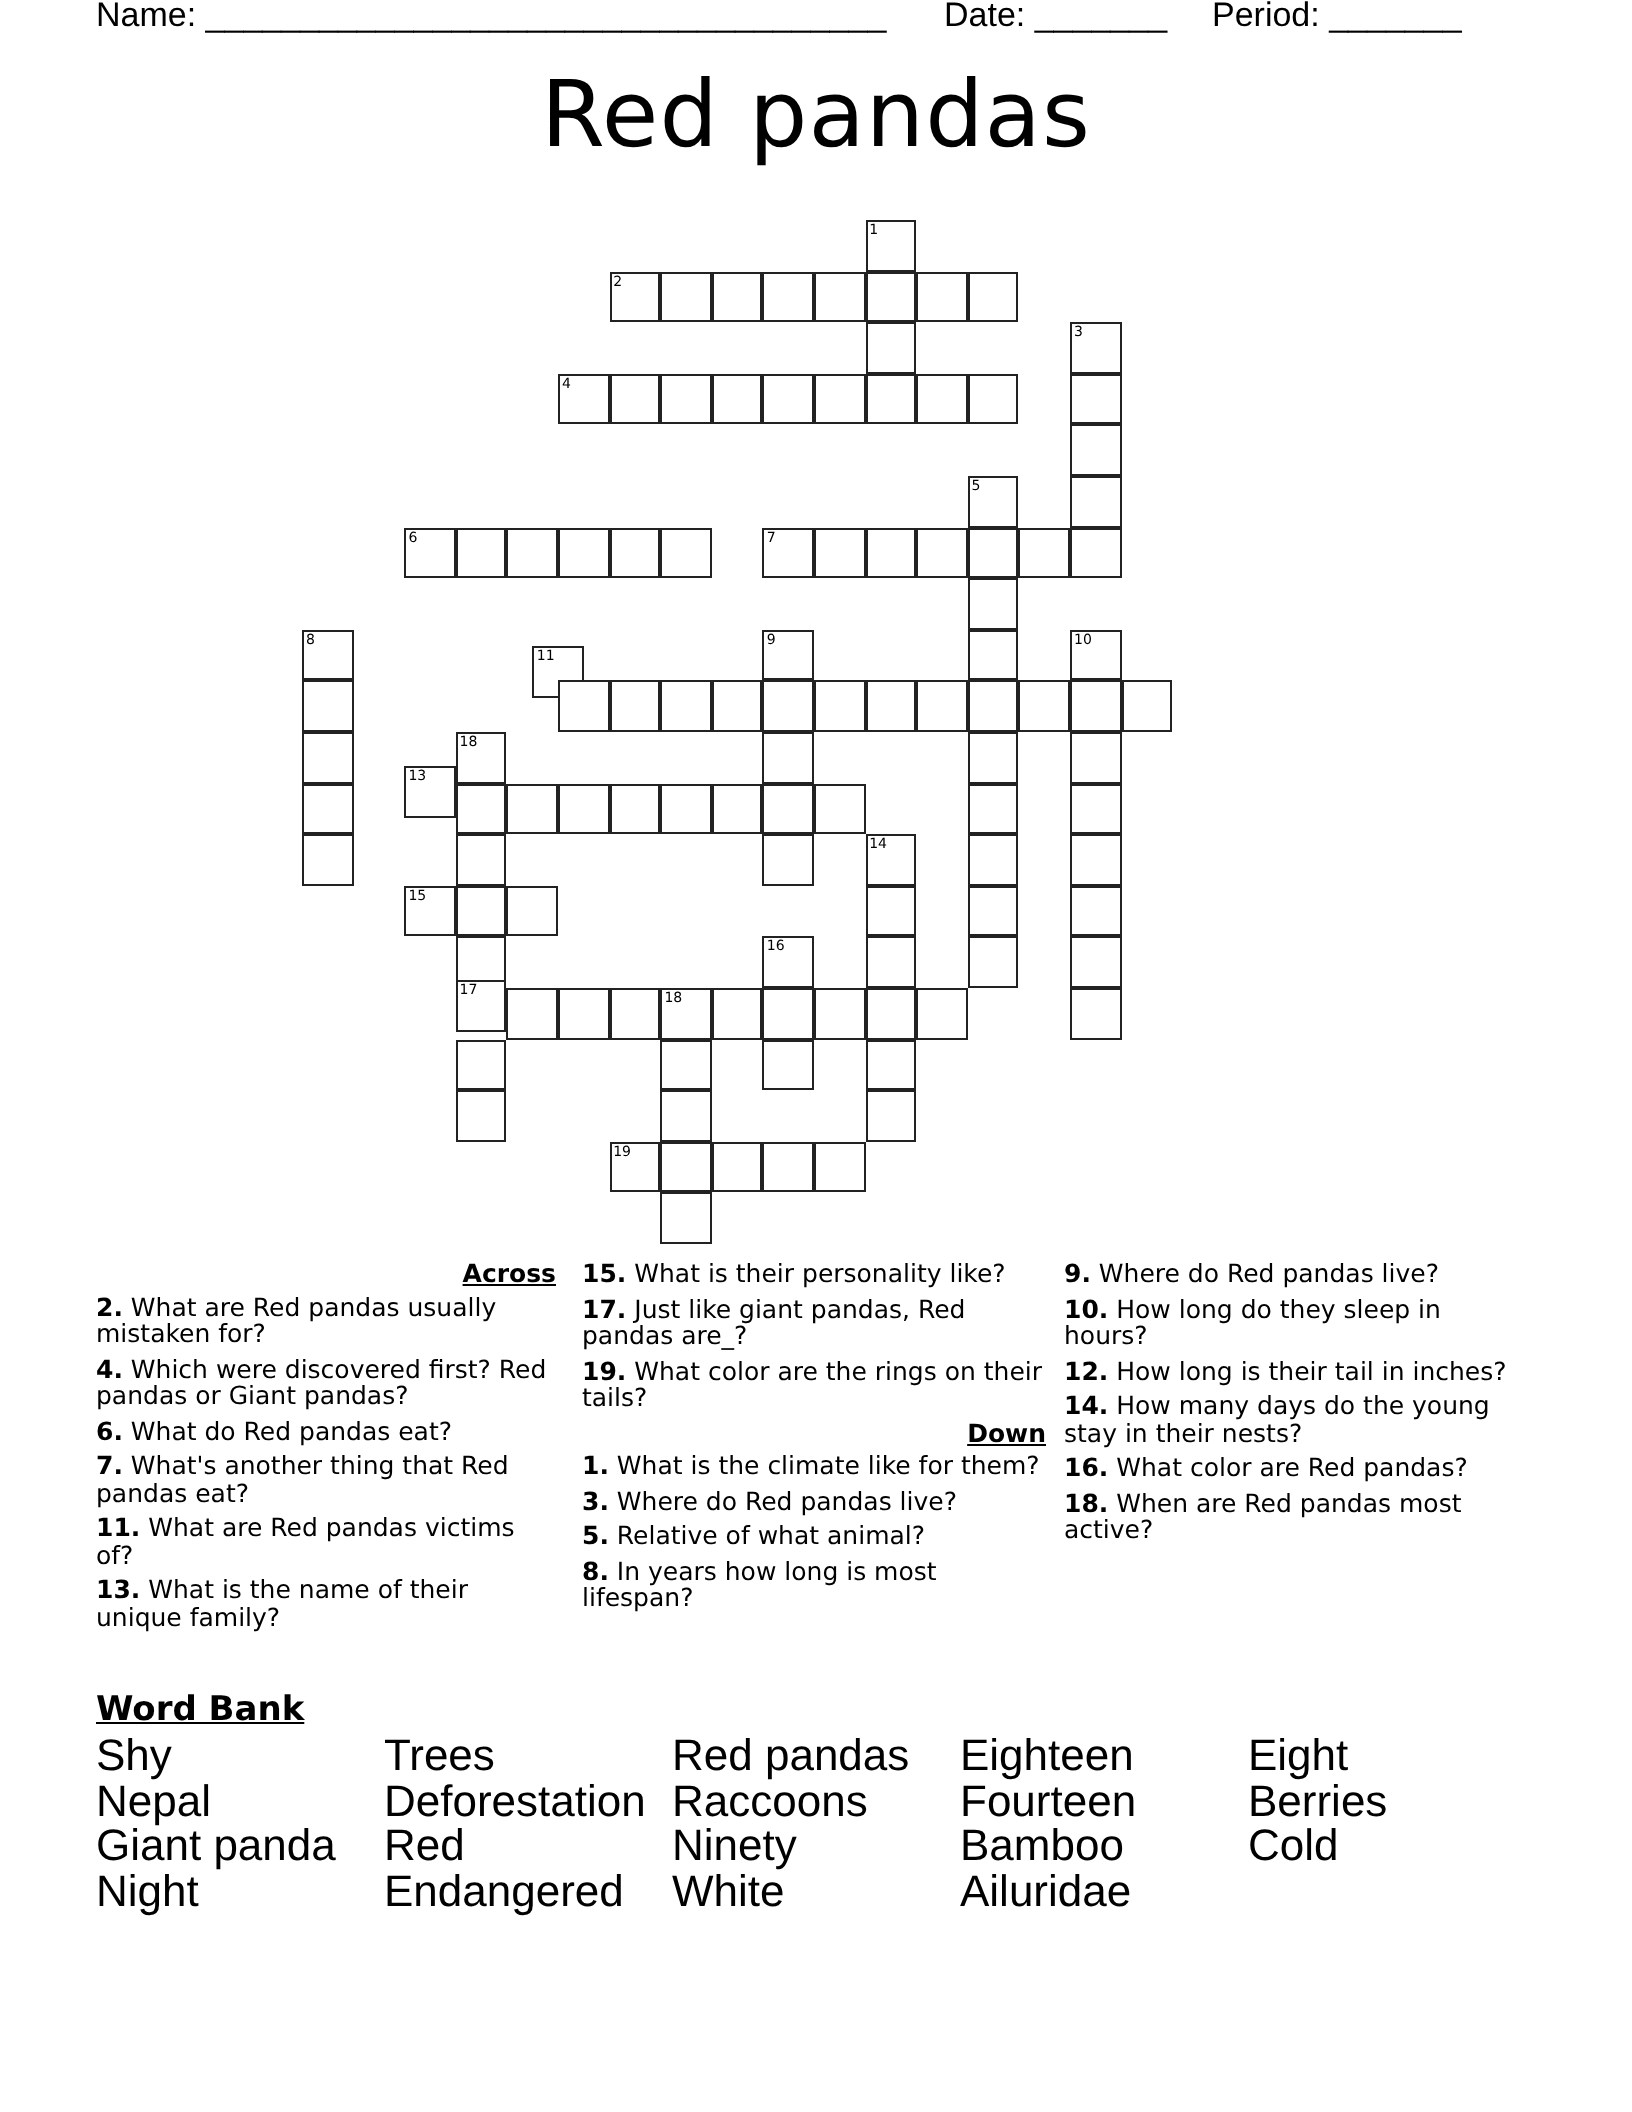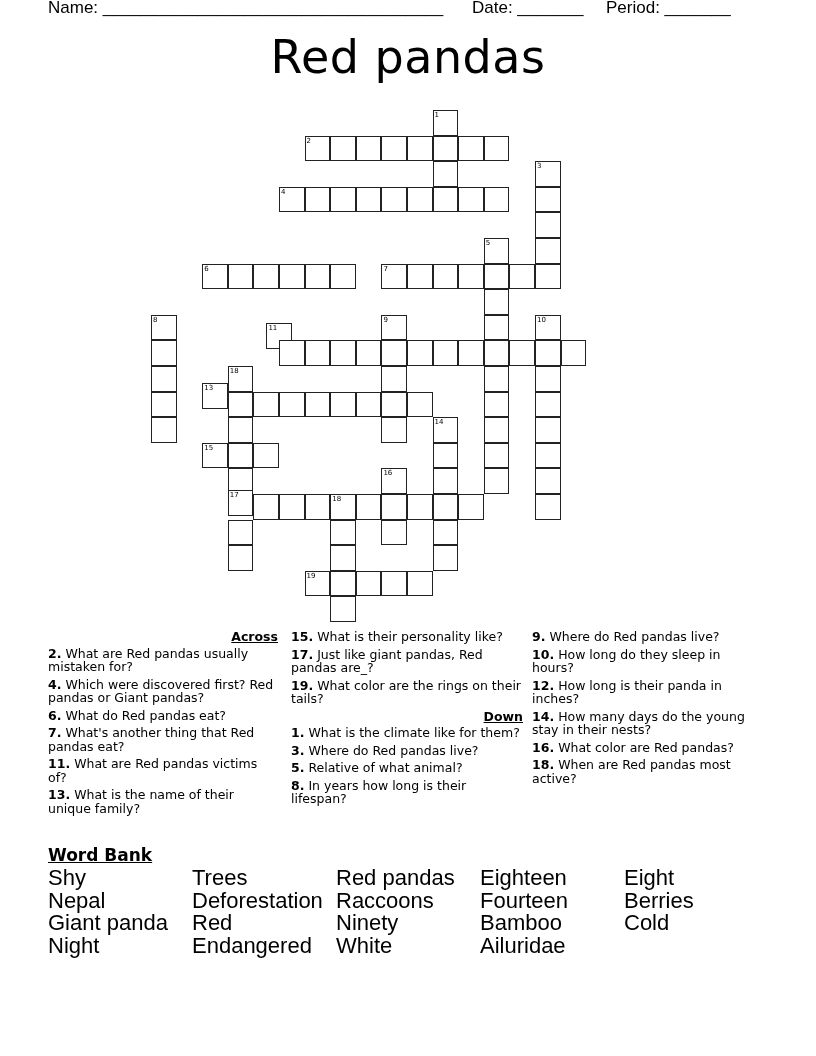--- a/index.html
+++ b/index.html
@@ -198,28 +198,28 @@
   <div id="col2a">
       <div class="clue"><b>15.</b><span> What is their personality like?</span></div>
       <div class="clue"><b>17.</b><span> Just like giant pandas, Red pandas are_?</span></div>
       <div class="clue"><b>19.</b><span> What color are the rings on their tails?</span></div>
     </div>
   <div class="sec">Down</div>
   <div id="col2b">
       <div class="clue"><b>1.</b><span> What is the climate like for them?</span></div>
       <div class="clue"><b>3.</b><span> Where do Red pandas live?</span></div>
       <div class="clue"><b>5.</b><span> Relative of what animal?</span></div>
-      <div class="clue"><b>8.</b><span> In years how long is their lifespan?</span></div>
+      <div class="clue"><b>8.</b><span> In years how long is most lifespan?</span></div>
     </div>
 </div>
 <div class="clues" style="left:532px; top:630px; width:230px;">
   <div id="col3">
       <div class="clue"><b>9.</b><span> Where do Red pandas live?</span></div>
       <div class="clue"><b>10.</b><span> How long do they sleep in hours?</span></div>
-      <div class="clue"><b>12.</b><span> How long is their panda in inches?</span></div>
+      <div class="clue"><b>12.</b><span> How long is their tail in inches?</span></div>
       <div class="clue"><b>14.</b><span> How many days do the young stay in their nests?</span></div>
       <div class="clue"><b>16.</b><span> What color are Red pandas?</span></div>
       <div class="clue"><b>18.</b><span> When are Red pandas most active?</span></div>
     </div>
 </div>
 
 <div class="wb-title">Word Bank</div>
 <div class="wb" id="wb">
     <div>Shy</div>
     <div>Trees</div>

